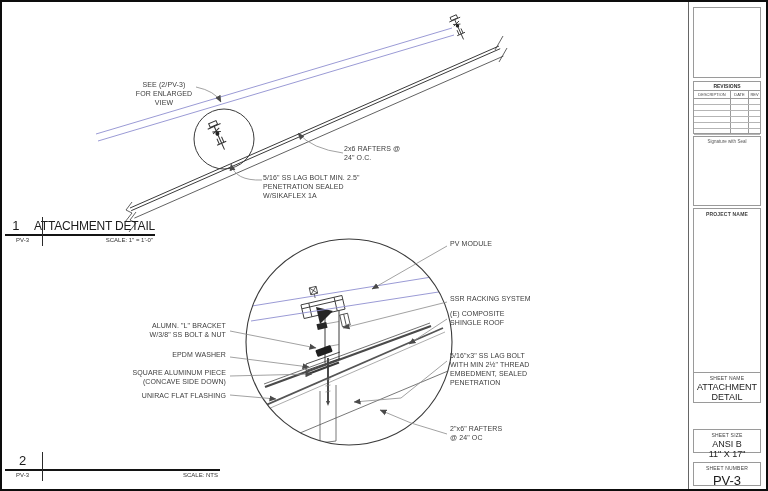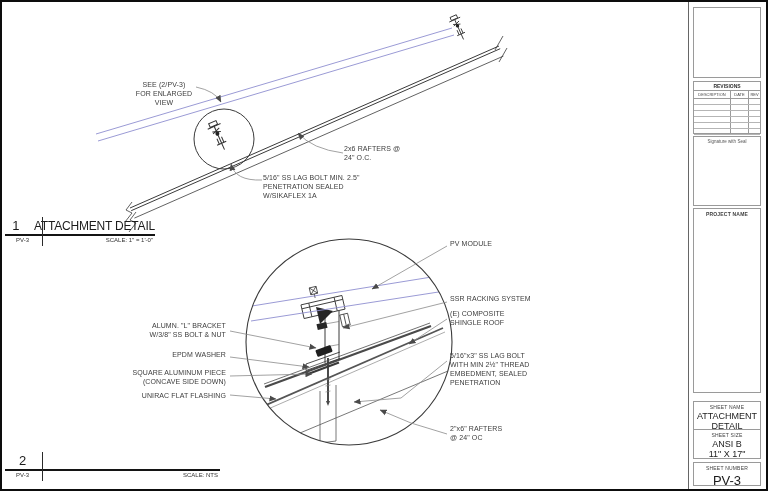--- a/index.html
+++ b/index.html
@@ -266,27 +266,27 @@
     </div>
 
     <div class="tb-box" style="top:134px;height:70px;">
       <div class="sig-text">Signature with Seal</div>
     </div>
 
     <div class="tb-box" style="top:206px;height:185px;">
       <div class="proj-text">PROJECT NAME</div>
     </div>
 
-    <div class="tb-box" style="top:399px;height:31px;">
+    <div class="tb-box" style="top:370px;height:31px;">
       <div class="tb-tinylabel">SHEET NAME</div>
       <div class="tb-value">ATTACHMENT
 DETAIL</div>
     </div>
 
-    <div class="tb-box" style="top:427px;height:30px;">
+    <div class="tb-box" style="top:427px;height:24px;">
       <div class="tb-tinylabel">SHEET SIZE</div>
       <div class="tb-value">ANSI B
 11" X 17"</div>
     </div>
 
     <div class="tb-box" style="top:460px;height:24px;">
       <div class="tb-tinylabel">SHEET NUMBER</div>
       <div class="tb-number">PV-3</div>
     </div>
   </div>

